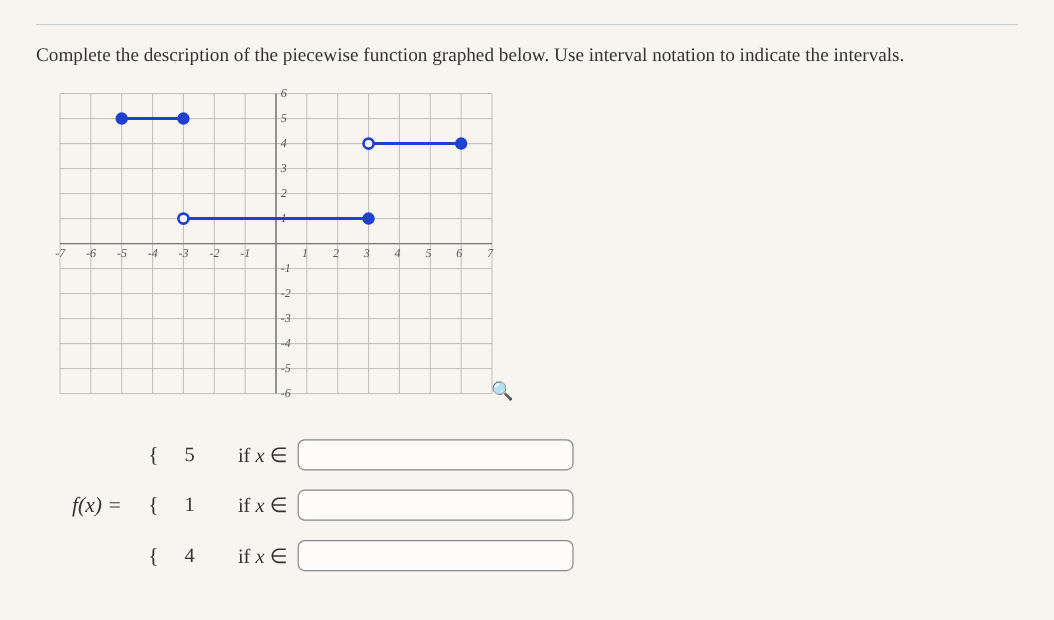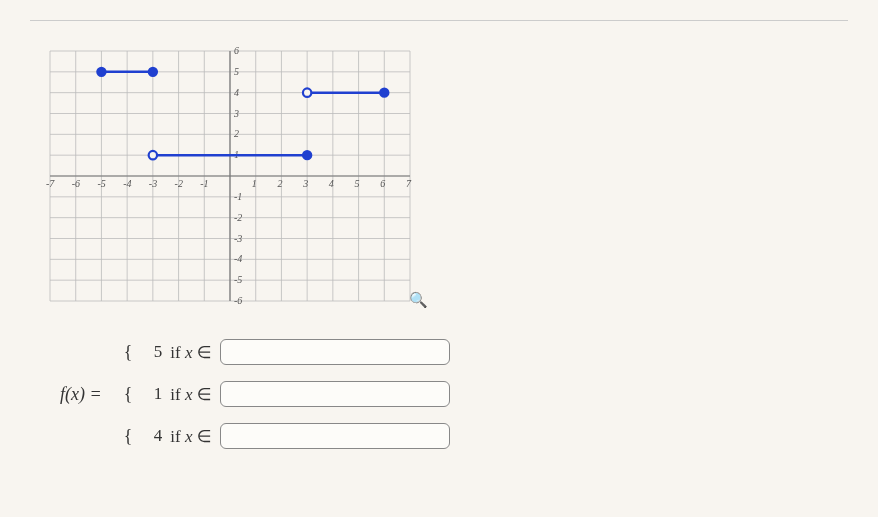--- a/index.html
+++ b/index.html
@@ -63,20 +63,21 @@
     .piece-row .brace {
       font-size: 18px;
       margin-right: 4px;
     }
     .piece-row .val {
       width: 18px;
       text-align: right;
     }
     .piece-row .cond {
       font-style: normal;
+      margin-left: 28px;
     }
     .piece-row .cond .var {
       font-style: italic;
       font-family: 'Times New Roman', serif;
     }
     .answer-box {
       display: inline-block;
       width: 230px;
       height: 26px;
       border: 1px solid #888;
@@ -91,20 +92,21 @@
     .axis-line { stroke: #777; stroke-width: 1.2; }
     .axis-label { font-size: 10px; fill: #555; font-family: 'Times New Roman', serif; font-style: italic; }
     .func-line { stroke: #2040d0; stroke-width: 2.5; }
     .point-closed { fill: #2040d0; stroke: #2040d0; stroke-width: 2; }
     .point-open { fill: #f8f5f0; stroke: #2040d0; stroke-width: 2.2; }
   </style>
 </head>
 <body>
 
 <div class="container">
+  <div class="prompt">Complete the description of the piecewise function graphed below. Use interval notation to indicate the intervals.</div>
 
   <div class="graph-area">
     <svg class="graph" width="380" height="270">
         <line x1="10" y1="260" x2="10" y2="10" class="grid-line"></line>
         <line x1="35.71428571428571" y1="260" x2="35.71428571428571" y2="10" class="grid-line"></line>
         <line x1="61.42857142857142" y1="260" x2="61.42857142857142" y2="10" class="grid-line"></line>
         <line x1="87.14285714285714" y1="260" x2="87.14285714285714" y2="10" class="grid-line"></line>
         <line x1="112.85714285714285" y1="260" x2="112.85714285714285" y2="10" class="grid-line"></line>
         <line x1="138.57142857142858" y1="260" x2="138.57142857142858" y2="10" class="grid-line"></line>
         <line x1="164.28571428571428" y1="260" x2="164.28571428571428" y2="10" class="grid-line"></line>

